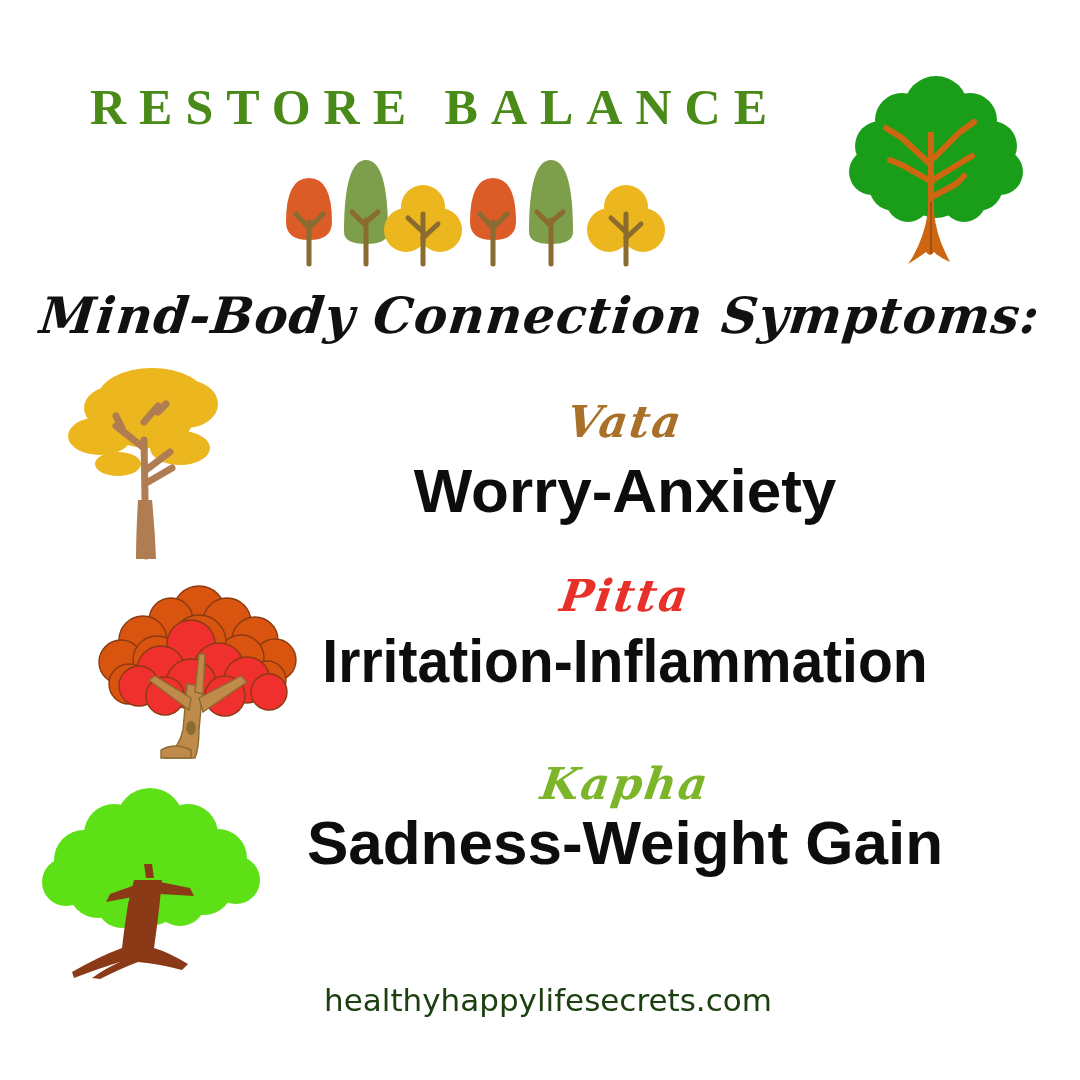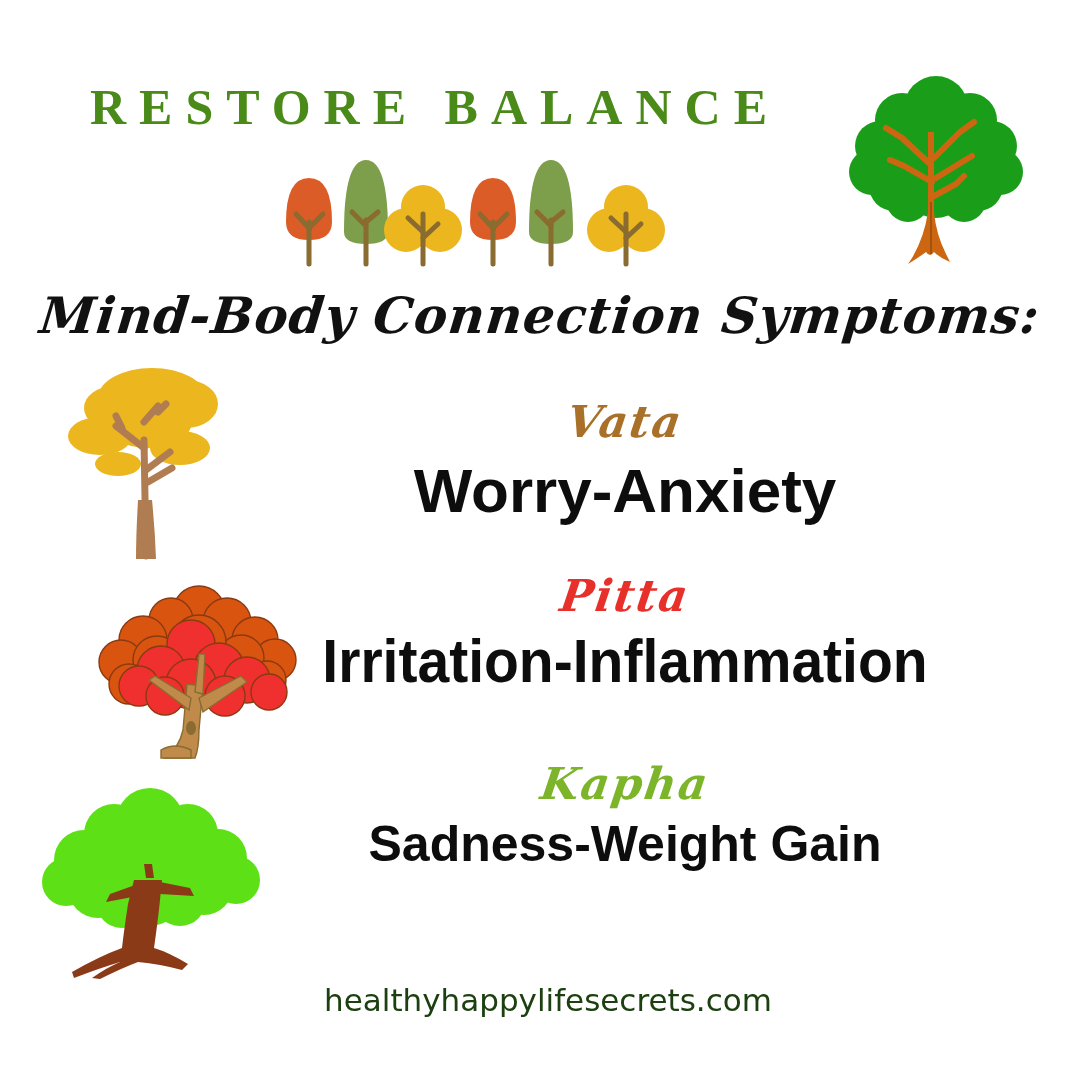--- a/index.html
+++ b/index.html
@@ -68,21 +68,21 @@
 
   #row-pitta{top:552px;}
   #row-pitta .dosha-art{left:95px;top:28px;width:205px;height:190px;}
   #row-pitta .dosha-text{top:22px;}
   #row-pitta .dosha-symptom{font-size:62px;margin-top:10px;
      transform:scaleX(.92);transform-origin:center;}
 
   #row-kapha{top:742px;}
   #row-kapha .dosha-art{left:42px;top:38px;width:220px;height:200px;}
   #row-kapha .dosha-text{top:20px;}
-  #row-kapha .dosha-symptom{font-size:50px;margin-top:12px;}
+  #row-kapha .dosha-symptom{font-size:62px;margin-top:4px;}
 
   
   #footer-url{
     position:absolute;left:8px;top:982px;width:1080px;
     text-align:center;
     font-family:"DejaVu Sans", sans-serif;
     font-weight:400;
     font-size:31px;
     letter-spacing:0px;
     color:#1d4010;

